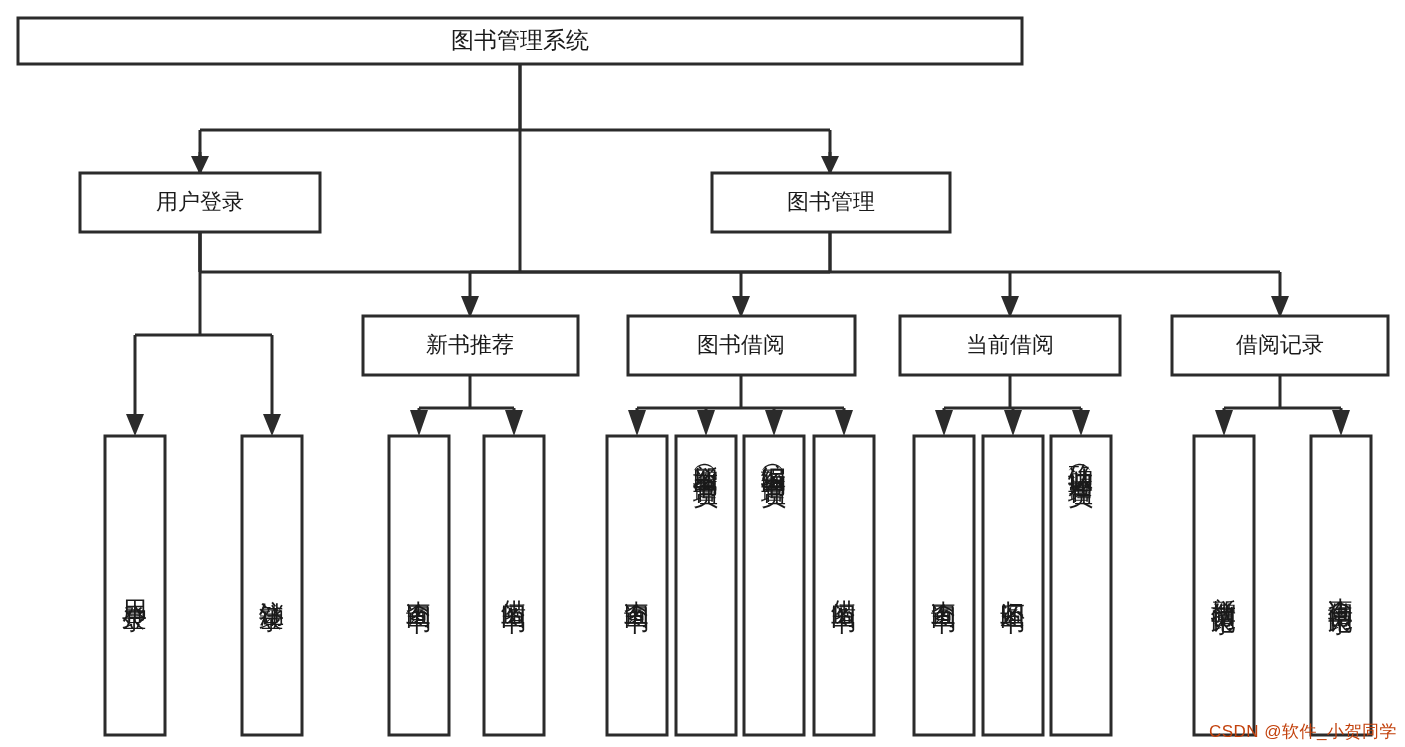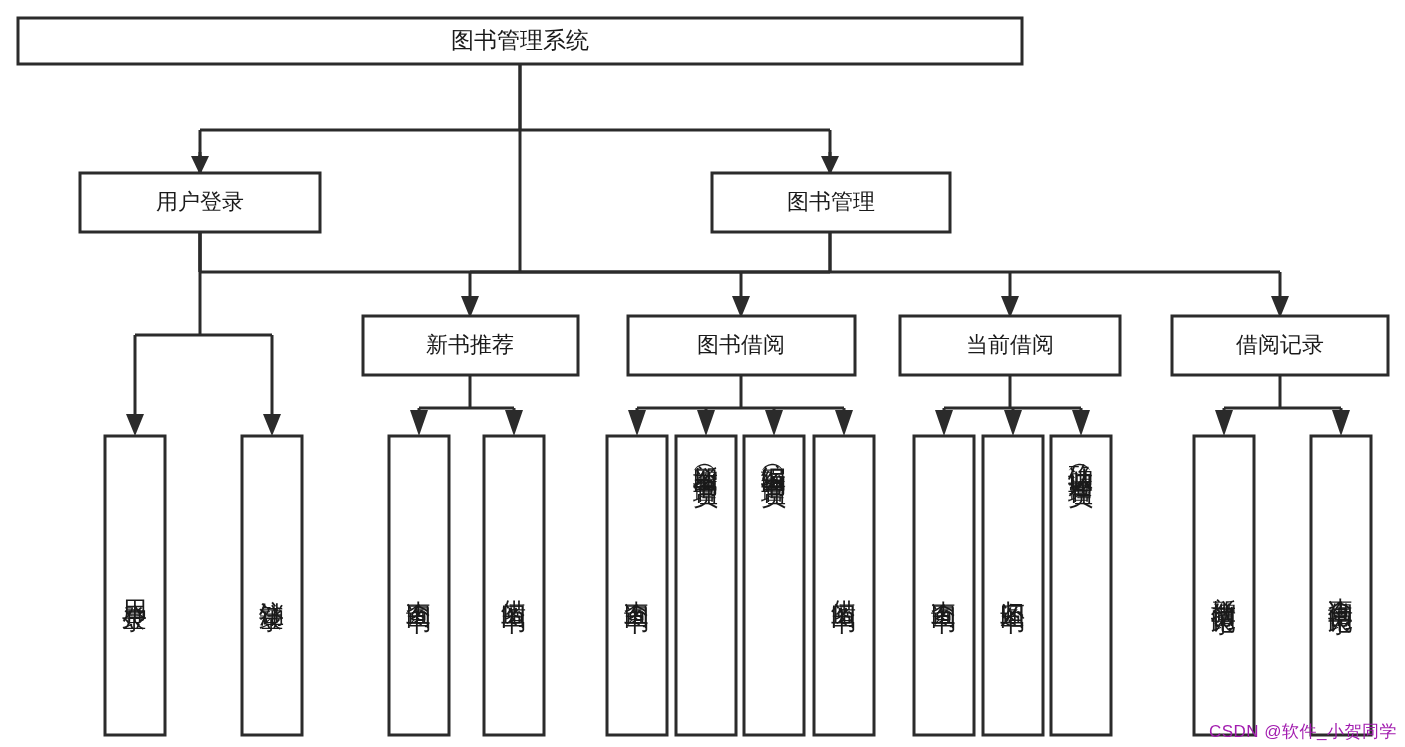--- a/index.html
+++ b/index.html
@@ -30,21 +30,21 @@
     font-family:"Liberation Sans","DejaVu Sans",sans-serif;
     font-size:25px;
     line-height:1.04;
     letter-spacing:3px;
     color:#1a1a1a;
     white-space:nowrap;
   }
   #watermark{
     position:absolute;right:8px;bottom:4px;
     font-family:"Liberation Sans","DejaVu Sans",sans-serif;
-    font-size:17px;color:#a21caf;letter-spacing:0.5px;
+    font-size:17px;color:#c2410c;letter-spacing:0.5px;
     user-select:none;
     text-align:right;
   }
 </style>
 </head>
 <body>
 
 <div id="diagram-root">
 
   <svg id="tree" viewBox="0 0 1405 747" xmlns="http://www.w3.org/2000/svg">

